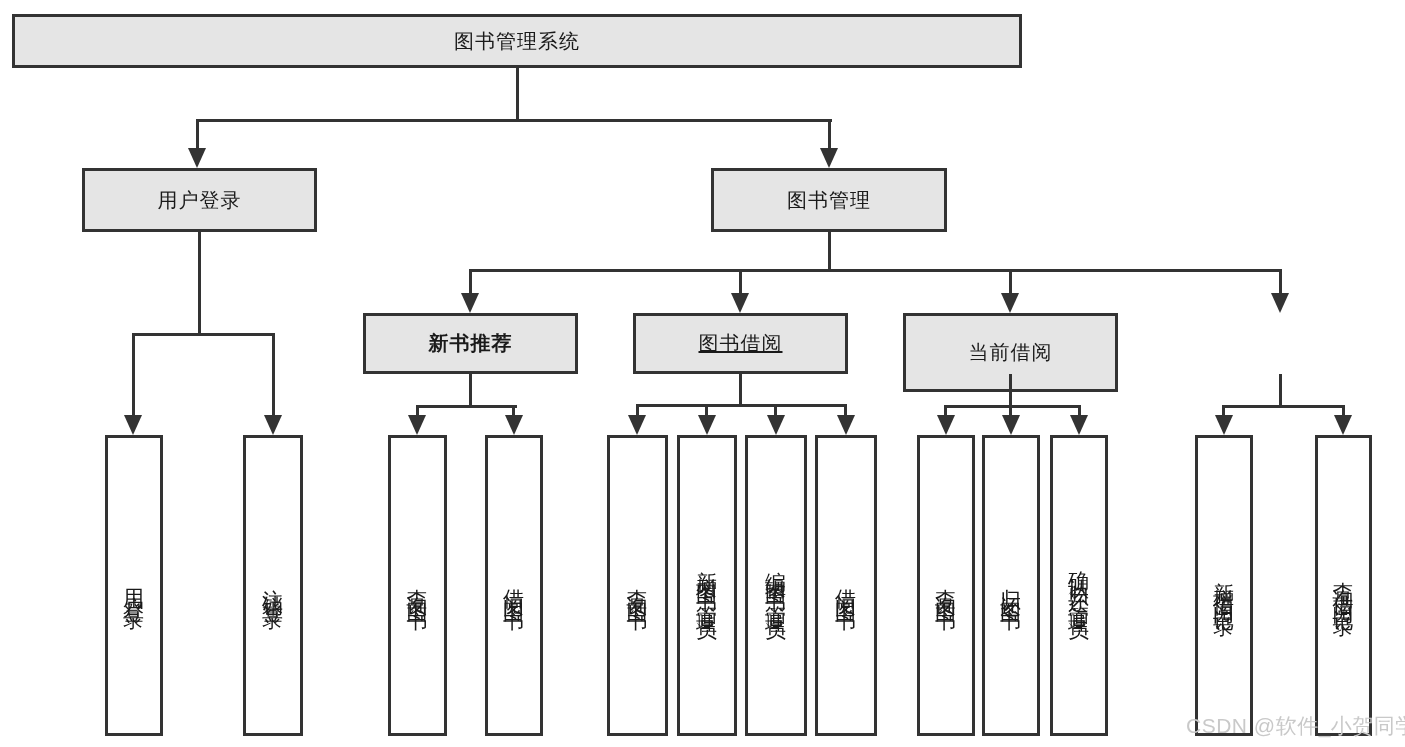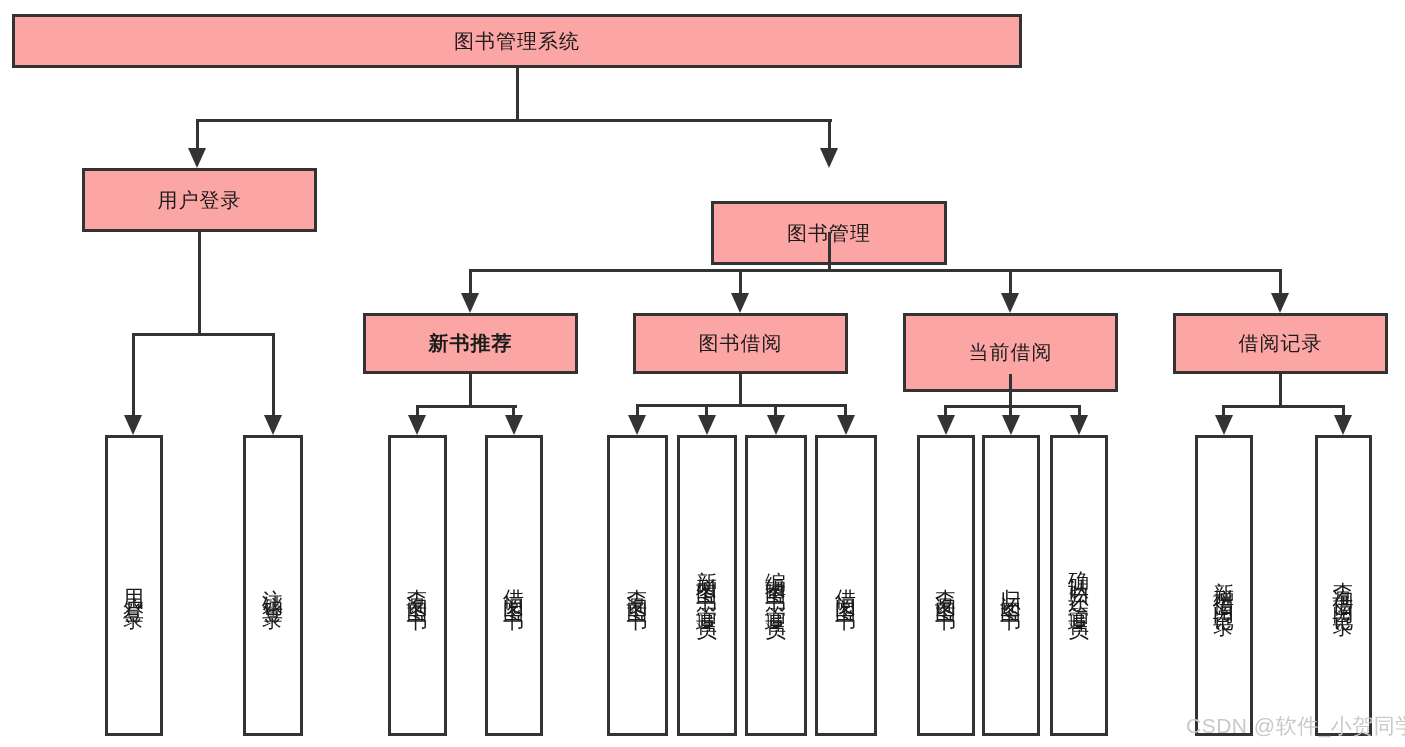--- a/index.html
+++ b/index.html
@@ -8,21 +8,21 @@
     width: 1405px;
     height: 747px;
     background: #ffffff;
     font-family: "Liberation Sans", "DejaVu Sans", sans-serif;
     overflow: hidden;
   }
   
   .node {
     position: absolute;
     box-sizing: border-box;
-    background: #fca5a5;
+    background: #e5e5e5;
     border: 3px solid #333333;
     display: flex;
     align-items: center;
     justify-content: center;
     font-size: 20px;
     color: #1a1a1a;
     letter-spacing: 1px;
     white-space: nowrap;
   }
   .vnode {
@@ -74,21 +74,21 @@
   <div class="v" style="left:516px; top:68px; height:53px;"></div>
   <div class="h" style="left:196px; top:119px; width:636px;"></div>
   <div class="v" style="left:196px; top:119px; height:31px;"></div>
   <div class="ah" style="left:188px; top:148px;"></div>
   <div class="v" style="left:828px; top:119px; height:31px;"></div>
   <div class="ah" style="left:820px; top:148px;"></div>
 
   <div class="node" style="left:82px; top:168px; width:235px; height:64px;">
     <span>用户登录</span>
   </div>
-  <div class="node" style="left:711px; top:168px; width:236px; height:64px;margin-top:33px;">
+  <div class="node" style="left:711px; top:168px; width:236px; height:64px;">
     <span>图书管理</span>
   </div>
 
   <div class="v" style="left:198px; top:232px; height:103px;"></div>
   <div class="h" style="left:132px; top:333px; width:143px;"></div>
   <div class="v" style="left:132px; top:333px; height:84px;"></div>
   <div class="ah" style="left:124px; top:415px;"></div>
   <div class="v" style="left:272px; top:333px; height:84px;"></div>
   <div class="ah" style="left:264px; top:415px;"></div>
 
@@ -99,28 +99,25 @@
   <div class="v" style="left:739px; top:269px; height:28px;"></div>
   <div class="ah" style="left:731px; top:293px;"></div>
   <div class="v" style="left:1009px; top:269px; height:28px;"></div>
   <div class="ah" style="left:1001px; top:293px;"></div>
   <div class="v" style="left:1279px; top:269px; height:28px;"></div>
   <div class="ah" style="left:1271px; top:293px;"></div>
 
   <div class="node" style="left:363px; top:313px; width:215px; height:61px;font-weight:bold;">
     <span>新书推荐</span>
   </div>
-  <div class="node" style="left:633px; top:313px; width:215px; height:61px;">
+  <div class="node" style="left:633px; top:313px; width:215px; height:61px;text-decoration:underline;">
     <span>图书借阅</span>
   </div>
   <div class="node" style="left:903px; top:313px; width:215px; height:79px;">
     <span>当前借阅</span>
-  </div>
-  <div class="node" style="left:1173px; top:313px; width:215px; height:61px;">
-    <span>借阅记录</span>
   </div>
 
   <div class="v" style="left:469px; top:374px; height:33px;"></div>
   <div class="h" style="left:416px; top:405px; width:101px;"></div>
   <div class="v" style="left:416px; top:405px; height:13px;"></div>
   <div class="ah" style="left:408px; top:415px;"></div>
   <div class="v" style="left:512px; top:405px; height:13px;"></div>
   <div class="ah" style="left:505px; top:415px;"></div>
 
   <div class="v" style="left:739px; top:374px; height:32px;"></div>

